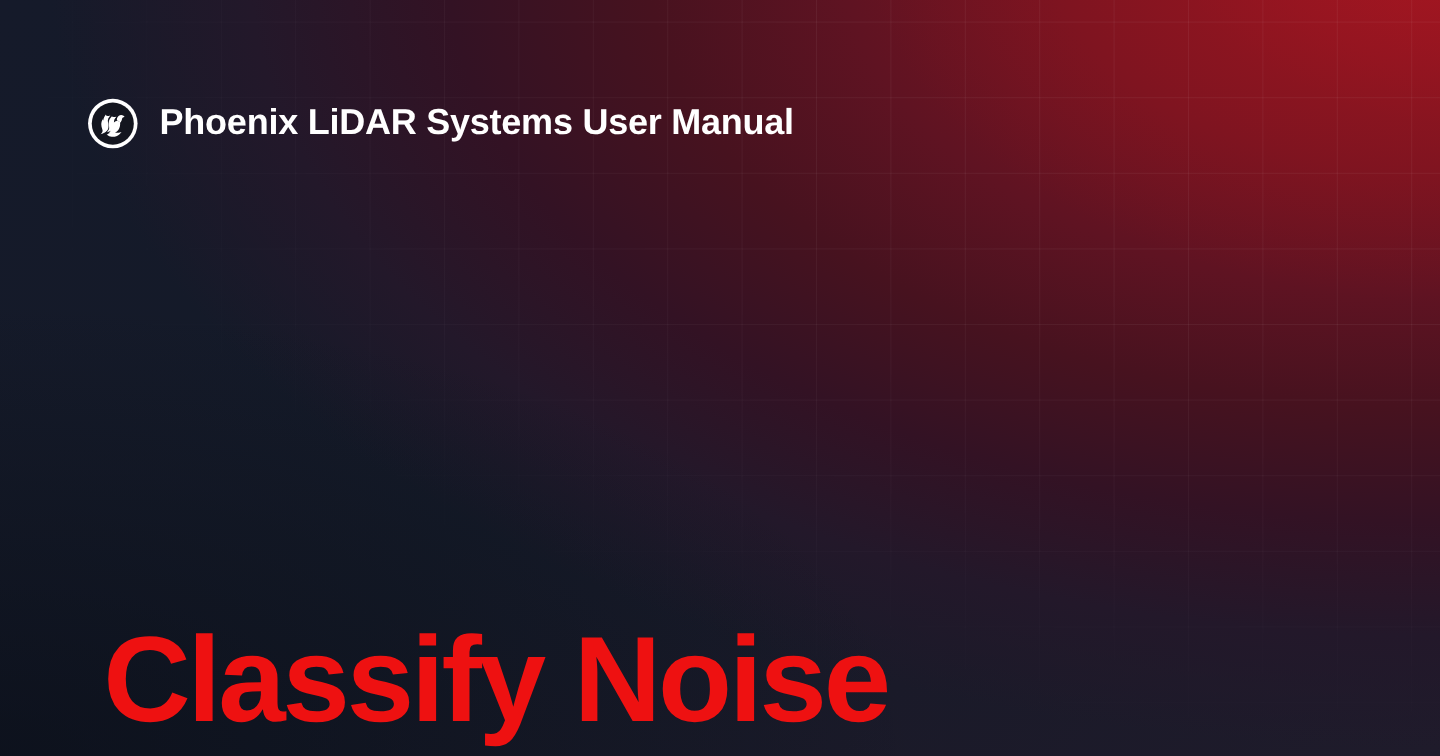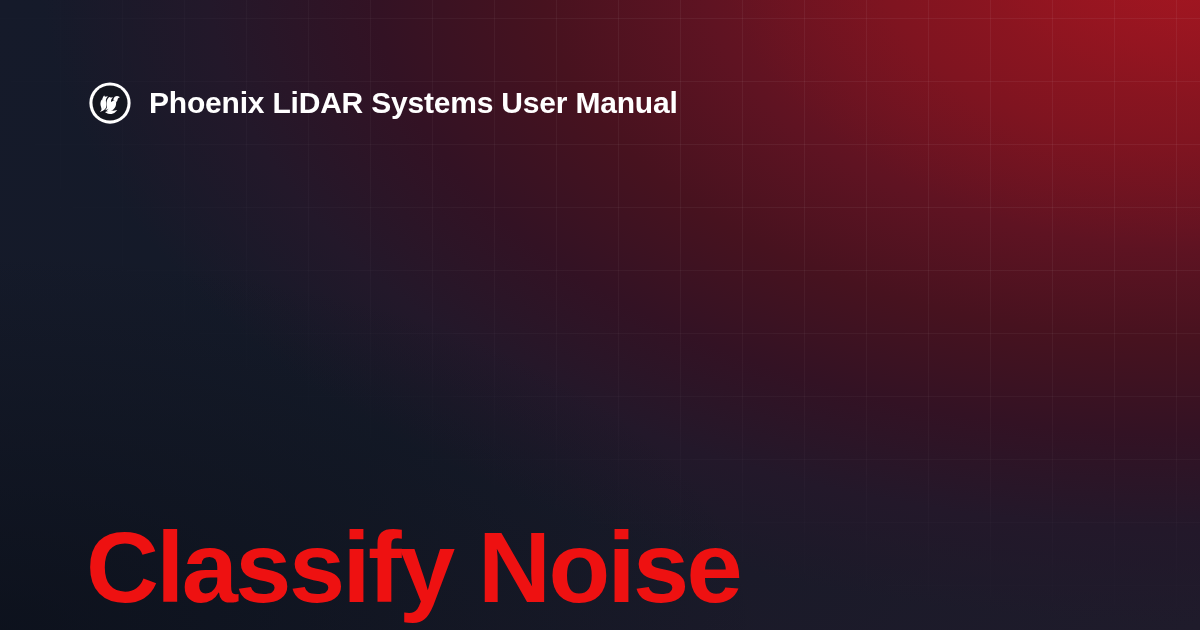--- a/index.html
+++ b/index.html
@@ -94,21 +94,21 @@
 
   
 
   .content {
     position: absolute;
     inset: 0;
   }
 
   .brand {
     position: absolute;
-    left: 88px;
+    left: 72px;
     top: 81px;
     display: flex;
     align-items: center;
     gap: 17px;
   }
 
   .brand-logo {
     width: 44px;
     height: 44px;
     flex: 0 0 44px;

